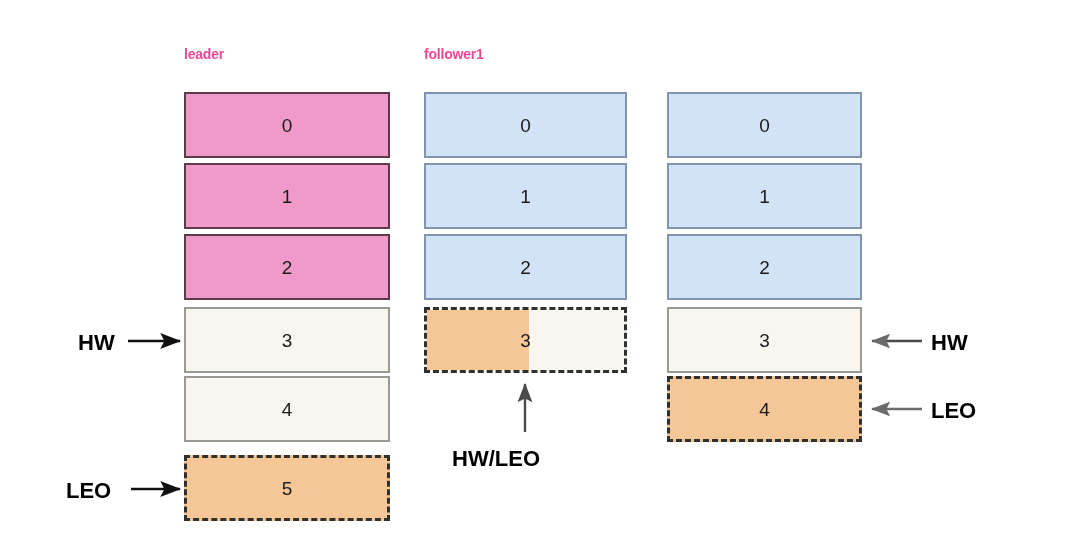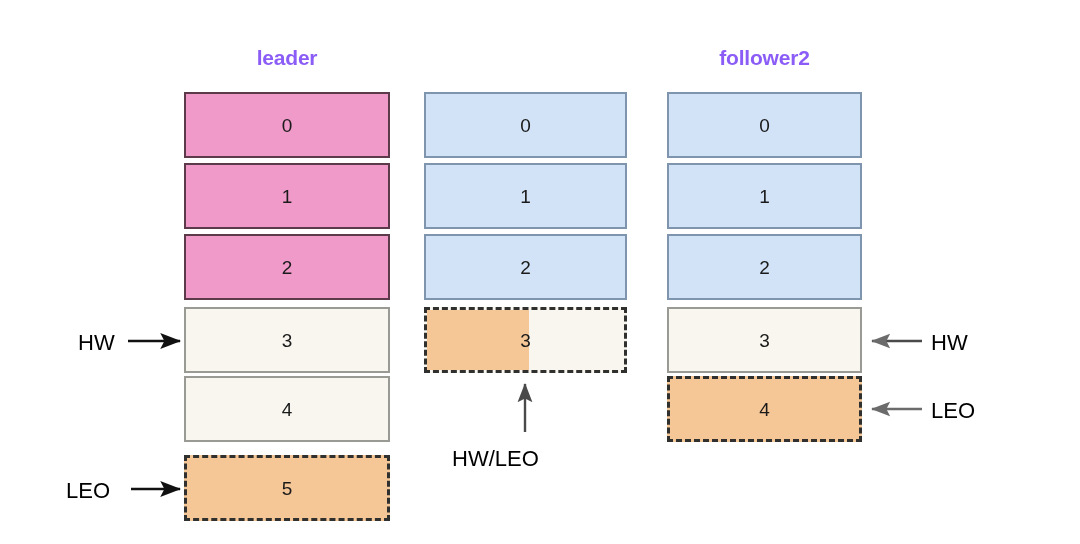--- a/index.html
+++ b/index.html
@@ -19,24 +19,23 @@
     position: absolute;
     left: 0;
     top: 0;
     width: 1080px;
     height: 544px;
   }
 
   
   .col-header {
     position: absolute;
-    font-size: 21px;
+    font-size: 14px;
     font-weight: bold;
-    color: #8b5cf6;
-    text-align: center;
+    color: #ec4899;
     letter-spacing: -0.2px;
     white-space: nowrap;
   }
 
   
   .cell {
     position: absolute;
     box-sizing: border-box;
     display: flex;
     align-items: center;
@@ -78,21 +77,21 @@
     bottom: 0;
     width: 52%;
     background: #f6c796;
     z-index: 1;
   }
 
   
   .anno-label {
     position: absolute;
     font-size: 22px;
-    font-weight: normal;
+    font-weight: bold;
     color: #000000;
     white-space: nowrap;
     line-height: 1;
   }
 
   
   #arrows {
     position: absolute;
     left: 0;
     top: 0;
@@ -100,21 +99,21 @@
     height: 544px;
     pointer-events: none;
   }
 </style>
 </head>
 <body>
 
 <div id="canvas">
 
   <div class="col-header" style="left:184px; top:46px; width:206px;">leader</div>
-  <div class="col-header" style="left:667px; top:46px; width:195px;">follower2</div>
+  <div class="col-header" style="left:424px; top:46px; width:203px;">follower1</div>
 
   <div class="cell pink" style="left:184px; top:92px; width:206px; height:66px;">
     <span class="cell-label">0</span>
   </div>
   <div class="cell pink" style="left:184px; top:163px; width:206px; height:66px;">
     <span class="cell-label">1</span>
   </div>
   <div class="cell pink" style="left:184px; top:234px; width:206px; height:66px;">
     <span class="cell-label">2</span>
   </div>

